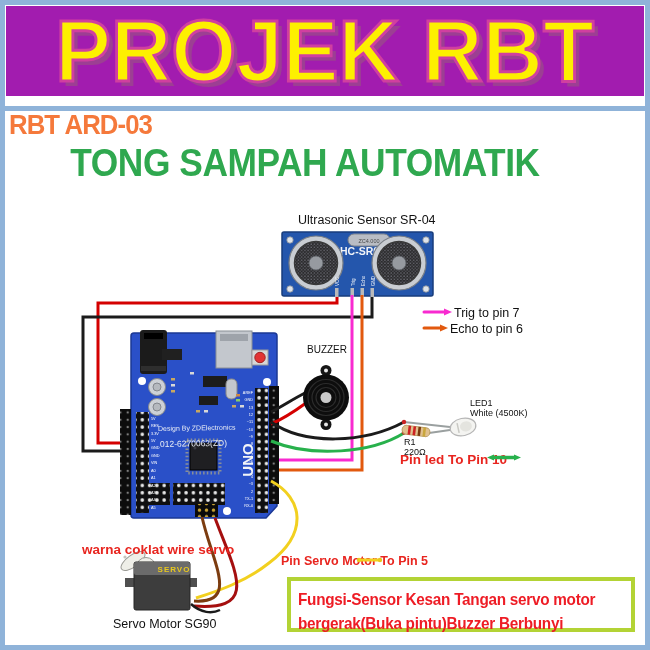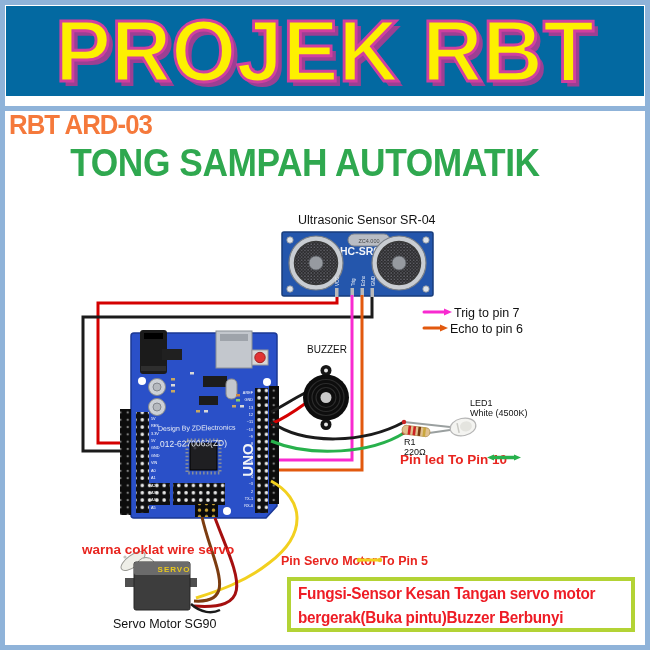--- a/index.html
+++ b/index.html
@@ -27,34 +27,34 @@
   }
   .main-title{
     position:absolute;left:0;top:142px;width:650px;text-align:center;
     font-size:38px;font-weight:900;letter-spacing:-0.5px;
     transform:translateX(-20px) scaleX(0.93);transform-origin:center;white-space:nowrap;z-index:2;
   }
   .diagram{position:absolute;left:0;top:0;width:650px;height:650px;z-index:3;}
   .function-box{
     position:absolute;left:287px;top:577px;width:348px;height:55px;
     box-sizing:border-box;border:4px solid #b3d335;background:#ffffff;
-    padding:1px 0 0 7px;z-index:5;
+    padding:7px 0 0 7px;z-index:5;
   }
   .function-box .fn-line{
     display:block;font-size:17px;font-weight:900;line-height:24px;
     letter-spacing:-0.3px;transform:scaleX(0.9);transform-origin:left;white-space:nowrap;
   }
   svg text{font-family:"Liberation Sans",sans-serif;}
 </style>
 </head>
 <body>
 
 <div class="page">
 
-  <div class="banner" style="background:#0369a1;">
+  <div class="banner" style="background:#a21caf;">
     <div class="banner-title" style="color:#fdf000;">PROJEK RBT</div>
   </div>
   <div class="divider"></div>
 
   <div class="code-title" style="color:#f5793b;">RBT ARD-03</div>
   <div class="main-title" style="color:#2fa84f;">TONG SAMPAH AUTOMATIK</div>
 
   <svg class="diagram" viewBox="0 0 650 650">
     <defs>
       <pattern id="mesh" width="3.2" height="3.2" patternUnits="userSpaceOnUse">

